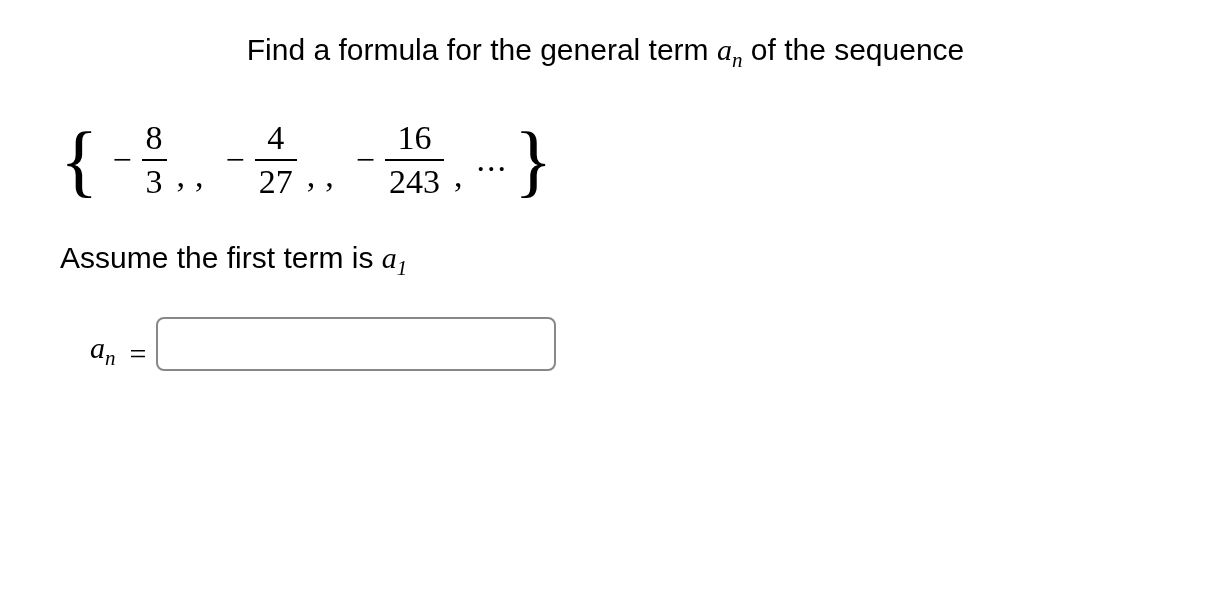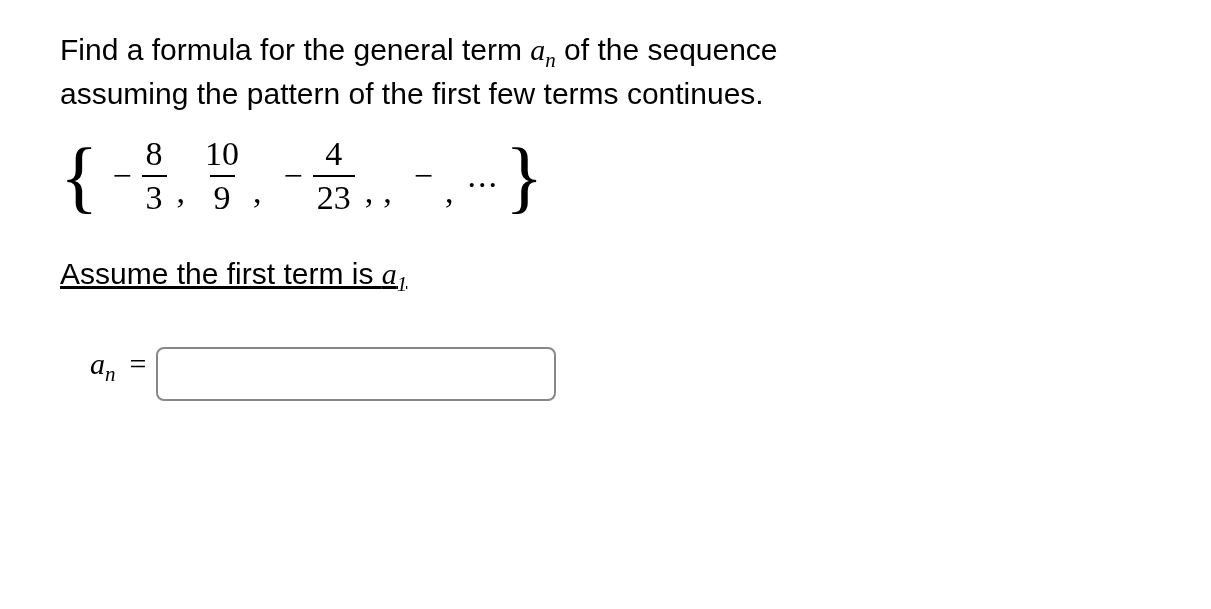--- a/index.html
+++ b/index.html
@@ -11,21 +11,22 @@
       font-family: 'Segoe UI', Tahoma, Verdana, sans-serif;
       font-size: 30px;
       color: #000;
       padding: 30px 60px;
       width: 1211px;
       height: 609px;
       background: #fff;
     }
     .prompt {
       line-height: 1.35;
-      margin-bottom: 20px;
+      margin-bottom: 45px;
+      text-align: center;
     }
     .math-var {
       font-family: 'Times New Roman', Times, serif;
       font-style: italic;
     }
     .sub {
       font-size: 0.7em;
       vertical-align: sub;
       font-style: italic;
       font-family: 'Times New Roman', Times, serif;
@@ -71,27 +72,26 @@
       margin-left: 2px;
       margin-right: 8px;
       align-self: flex-end;
       padding-bottom: 6px;
     }
     .dots {
       margin: 0 6px;
       letter-spacing: 2px;
     }
     .assume {
-      margin-bottom: 50px;
+      margin-bottom: 36px;
       margin-top: 10px;
-      text-decoration: underline;
     }
     .answer-row {
       display: flex;
-      align-items: flex-start;
+      align-items: flex-end;
       margin-left: 30px;
       margin-top: 16px;
     }
     .answer-label {
       font-family: 'Times New Roman', Times, serif;
       font-style: italic;
       margin-right: 10px;
     }
     .answer-input {
       width: 400px;
@@ -107,56 +107,53 @@
       font-family: 'Times New Roman', Times, serif;
       margin: 0 10px 0 4px;
       font-style: normal;
     }
   </style>
 </head>
 <body>
 
 <div class="prompt">
   <span>Find a formula for the general term </span><span class="math-var">a</span><span class="sub">n</span><span> of the sequence</span><br>
-  <span>assuming the pattern of the first few terms continues.</span>
 </div>
 
 <div class="sequence-row">
   <span class="brace">{</span>
 
   <span class="term">
     <span class="minus">−</span>
     <span class="frac">
       <span class="num">8</span>
       <span class="den">3</span>
     </span>
   </span>
   <span class="comma">,</span>
 
-  <span class="term">
-    <span class="frac">
-      <span class="num">10</span>
-      <span class="den">9</span>
-    </span>
-  </span>
   <span class="comma">,</span>
 
   <span class="term">
     <span class="minus">−</span>
     <span class="frac">
       <span class="num">4</span>
-      <span class="den">23</span>
+      <span class="den">27</span>
     </span>
   </span>
   <span class="comma">,</span>
 
   <span class="comma">,</span>
 
   <span class="term">
     <span class="minus">−</span>
+    <span class="frac">
+      <span class="num">16</span>
+      <span class="den">243</span>
+    </span>
   </span>
   <span class="comma">,</span>
 
   <span class="dots">...</span>
 
   <span class="brace">}</span>
 </div>
 
 <div class="assume">
   <span>Assume the first term is </span><span class="math-var">a</span><span class="sub">1</span>

